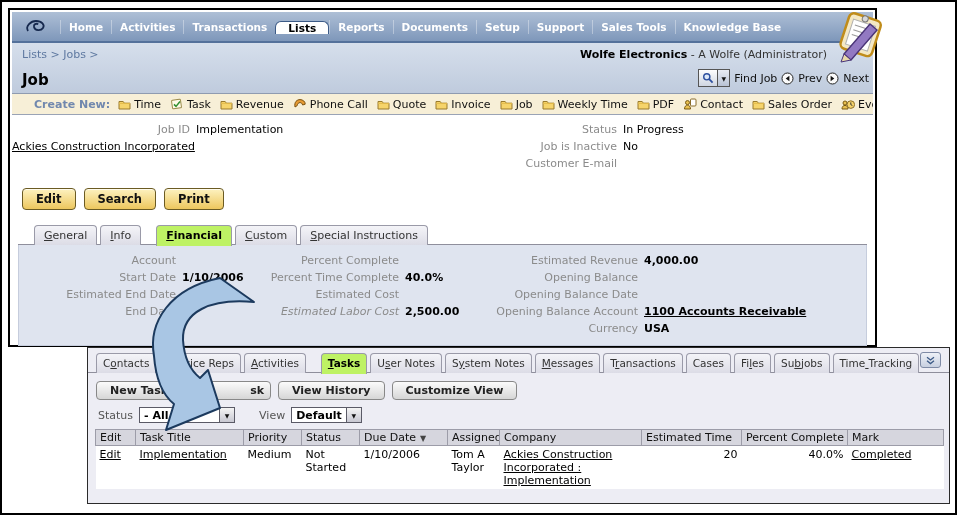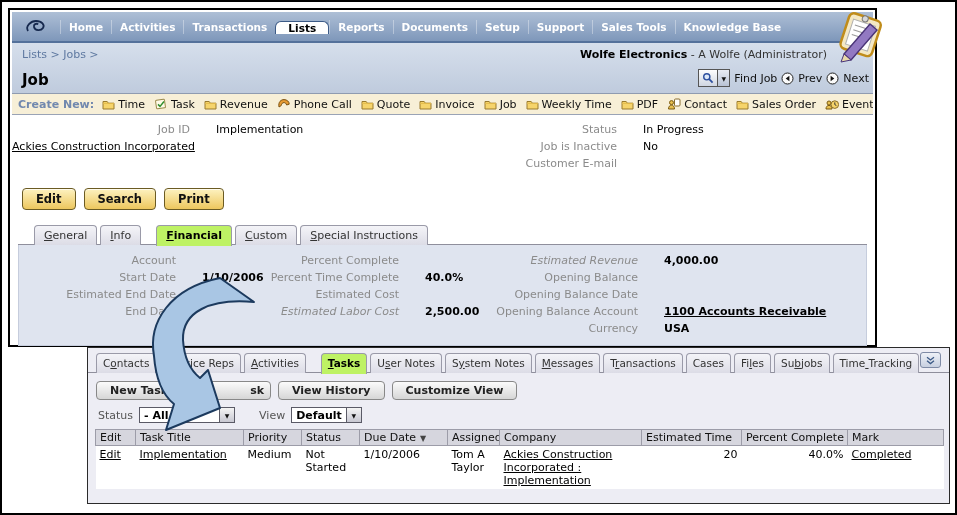--- a/index.html
+++ b/index.html
@@ -22,32 +22,32 @@
   .userline{position:absolute;right:46px;top:5px;color:#333;}
   .userline b{color:#000;}
   .pagetitle{position:absolute;left:10px;bottom:4px;font-size:15px;font-weight:bold;}
   .findline{position:absolute;right:4px;bottom:6px;display:flex;align-items:center;gap:4px;color:#111;}
   .findbtn{display:inline-flex;border:1px solid #555;background:linear-gradient(#fdfdfd,#cfd6e2);height:16px;align-items:center;}
   .findbtn .fb-main{width:18px;display:flex;justify-content:center;}
   .findbtn .fb-arrow{width:11px;height:16px;border-left:1px solid #555;background:linear-gradient(#e8ecf4,#b8c2d4);font-size:6px;display:flex;align-items:center;justify-content:center;color:#111;}
   .circ{display:inline-flex;}
 
   
-  .cnbar{height:20px;background:#f7efd7;border-top:1px solid #8f9bb0;border-bottom:1px solid #9aa3b5;display:flex;align-items:center;padding:0 6px;gap:8px;white-space:nowrap;overflow:hidden;}
+  .cnbar{height:20px;background:#f7efd7;border-top:1px solid #8f9bb0;border-bottom:1px solid #9aa3b5;display:flex;align-items:center;padding:0 22px;gap:8px;white-space:nowrap;overflow:hidden;}
   .cn-label{color:#7188ae;font-weight:bold;}
   .cn-items{display:flex;align-items:center;gap:9px;}
   .cn-item{display:inline-flex;align-items:center;gap:3px;color:#111;}
   .chevbtn{margin-left:auto;width:19px;height:14px;border:1px solid #7e8aa5;border-radius:3px;background:linear-gradient(#eef1f7,#c8d0e0);display:flex;align-items:center;justify-content:center;}
 
   
   .fields{position:relative;height:62px;margin-top:6px;}
   .fields-left{position:absolute;left:0;top:0;}
   .fields-right{position:absolute;left:412px;top:0;}
   .frow{display:flex;line-height:17px;}
-  .frow .lbl{text-align:right;color:#8b8b8b;padding-right:26px;flex:none;}
+  .frow .lbl{text-align:right;color:#8b8b8b;padding-right:6px;flex:none;}
   .frow .val{color:#000;white-space:nowrap;}
   .lnk{text-decoration:underline;color:#000;}
   .fin .val{font-weight:bold;}
 
   .btnrow{margin:5px 0 0 10px;display:flex;gap:8px;}
   .tanbtn{font-family:inherit;font-size:11.5px;font-weight:bold;color:#111;padding:3px 13px;background:linear-gradient(#fdf2c0,#edc75e);border:1px solid #6b5b23;border-radius:4px;box-shadow:inset 0 1px 0 rgba(255,255,255,.7);}
 
   
   .tabwrap{margin:15px 6px 0 6px;}
   .tabstrip{position:relative;padding-left:16px;height:20px;white-space:nowrap;}
@@ -306,21 +306,21 @@
               <span class="lbl" style="width: 204px;">Estimated Cost</span>
               <span class="val"></span>
             </div>
             <div class="frow">
               <span class="lbl" style="width: 204px; font-style: italic;">Estimated Labor Cost</span>
               <span class="val">2,500.00</span>
             </div>
           </div>
         <div class="fcol fin" id="fin-col3" style="left:400px">
             <div class="frow">
-              <span class="lbl" style="width: 219px; font-style: italic;">Estimated Revenue</span>
+              <span class="lbl" style="width: 219px;">Estimated Revenue</span>
               <span class="val">4,000.00</span>
             </div>
             <div class="frow">
               <span class="lbl" style="width: 219px;">Opening Balance</span>
               <span class="val"></span>
             </div>
             <div class="frow">
               <span class="lbl" style="width: 219px;">Opening Balance Date</span>
               <span class="val"></span>
             </div>

